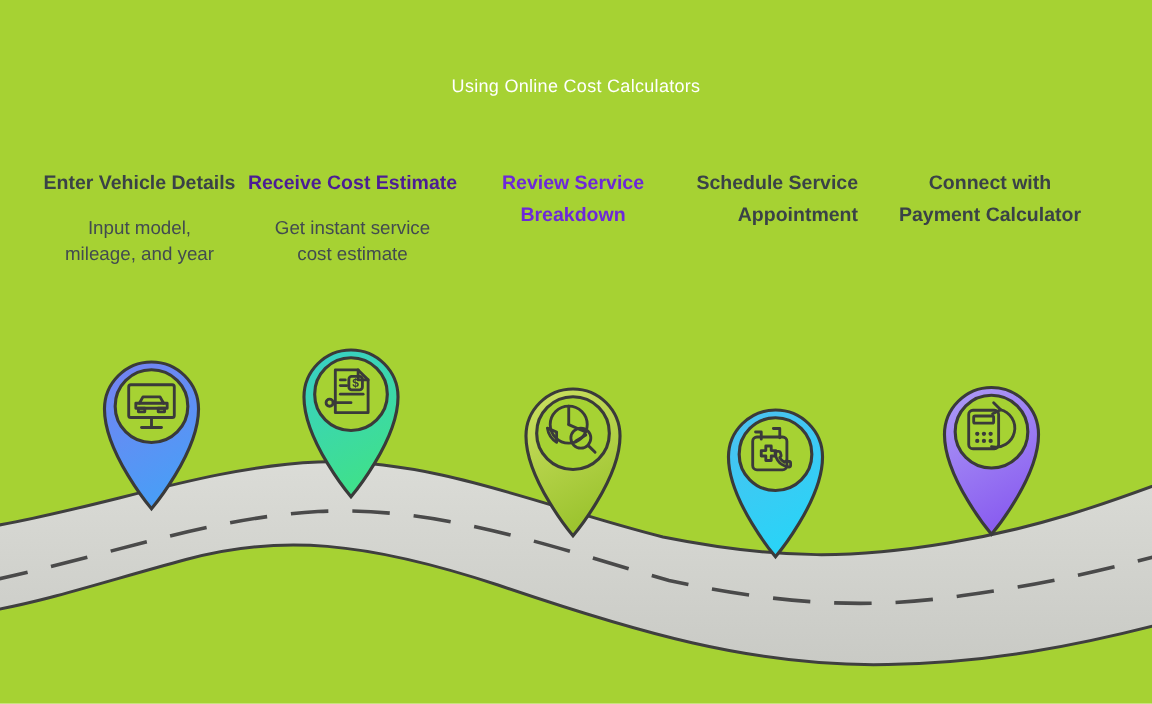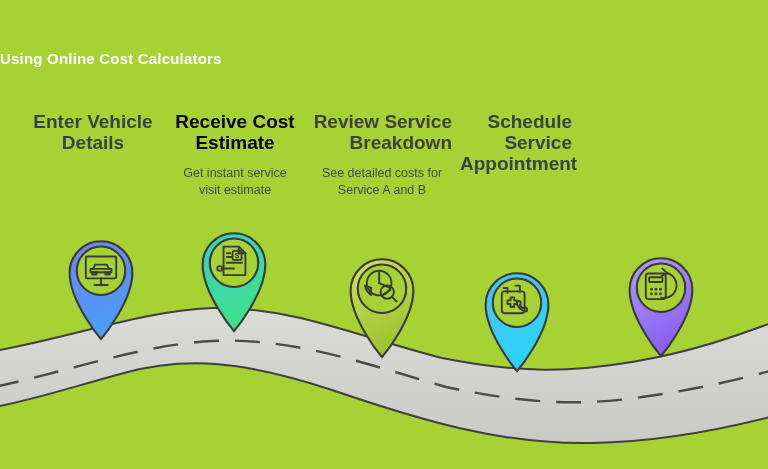--- a/index.html
+++ b/index.html
@@ -2,26 +2,26 @@
 <html><head>
 <meta charset="utf-8">
 <style>
   html,body{margin:0;padding:0;}
   #canvas{
     position:relative;width:768px;height:469px;overflow:hidden;
     background:#a6d233;
     font-family:"Liberation Sans", sans-serif;
   }
   .title{
-    position:absolute;top:50px;left:0;width:768px;text-align:left;
-    font-size:15px;font-weight:bold;color:#fff;letter-spacing:.2px;
+    position:absolute;top:50px;left:0;width:768px;text-align:center;
+    font-size:12px;font-weight:normal;color:#fff;letter-spacing:.2px;
   }
   .col{position:absolute;top:111px;text-align:center;}
   .step-heading{
-    font-size:19px;line-height:21px;font-weight:bold;color:#3a4247;margin:0 auto;
+    font-size:13px;line-height:21px;font-weight:bold;color:#3a4247;margin:0 auto;
   }
   .step-desc{
     font-size:12.5px;line-height:17px;color:#424b50;margin:12px auto 0 auto;
   }
   .road-svg{position:absolute;left:0;top:0;width:768px;height:469px;}
   .pin{position:absolute;width:86px;height:114px;}
   .ic{fill:none;stroke:#3a3a3a;stroke-width:2;stroke-linecap:round;stroke-linejoin:round;}
   .ic .fill{fill:#3a3a3a;stroke:none;}
   .pin-shape{stroke:#3a3a3a;stroke-width:2.2;}
   .pin-hole{stroke:#3a3a3a;stroke-width:2.2;}
@@ -38,33 +38,34 @@
         <stop id="road-g1" offset="1" stop-color="#c9cac5"></stop>
       </linearGradient>
     </defs>
     <path id="road-band" d="M -6 351 C 70 338 140 311 212 308 C 292 306 362 338 442 358 C 522 374 572 372 632 362 C 692 352 736 336 774 322
          L 774 416 C 720 430 660 442 592 443 C 502 445 420 420 332 390 C 244 361 186 356 124 373 C 72 387 30 401 -6 407 Z" fill="url(#road-grad)" stroke="#3f3f3f" stroke-width="2"></path>
     <path id="road-dash" d="M -6 387 C 70 371 140 345 212 341 C 292 337 366 364 446 387 C 526 404 582 406 642 397 C 700 389 740 379 774 370" fill="none" stroke="#4a4a4a" stroke-width="2.4" stroke-dasharray="25 16"></path>
   </svg>
 
   <div class="col" style="left:23px;width:140px;">
     <div class="step-heading" style="color: rgb(58, 66, 71);">Enter Vehicle Details</div>
+    <div class="step-desc" style="max-width: 112px; color: rgb(66, 75, 80);">Input model, mileage, and year</div>
   </div>
   <div class="col" style="left:165px;width:140px;">
-    <div class="step-heading" style="color: #000000;">Receive Cost Estimate</div>
-    <div class="step-desc" style="max-width: 122px; color: rgb(66, 75, 80);">Get instant service visit estimate</div>
+    <div class="step-heading" style="color: #4c1d95;">Receive Cost Estimate</div>
+    <div class="step-desc" style="max-width: 122px; color: rgb(66, 75, 80);">Get instant service cost estimate</div>
   </div>
   <div class="col" style="left:312px;width:140px;">
-    <div class="step-heading" style="color: #404040; text-align: right;">Review Service Breakdown</div>
-    <div class="step-desc" style="max-width: 124px; color: rgb(66, 75, 80);">See detailed costs for Service A and B</div>
+    <div class="step-heading" style="color: #6d28d9;">Review Service Breakdown</div>
   </div>
   <div class="col" style="left:460px;width:112px;text-align:right;">
     <div class="step-heading" style="color: rgb(58, 66, 71);">Schedule Service Appointment</div>
   </div>
   <div class="col" style="left:594px;width:132px;">
+    <div class="step-heading" style="color: rgb(58, 66, 71);">Connect with Payment Calculator</div>
   </div>
 
   <svg class="pin" style="left:58px;top:228px;" viewBox="0 0 90 120">
     <defs>
         <linearGradient id="pin-grad-0" x1="0" y1="0" x2="0.35" y2="1">
       <stop offset="0" stop-color="#7781f2"></stop>
           <stop offset="1" stop-color="#4a9df6"></stop>
     </linearGradient>
       </defs>
     <path class="pin-shape" fill="url(#pin-grad-0)" d="M45 117 C45 117 12 78 12 47 C12 28.8 26.8 14 45 14 C63.2 14 78 28.8 78 47 C78 78 45 117 45 117 Z"></path>

